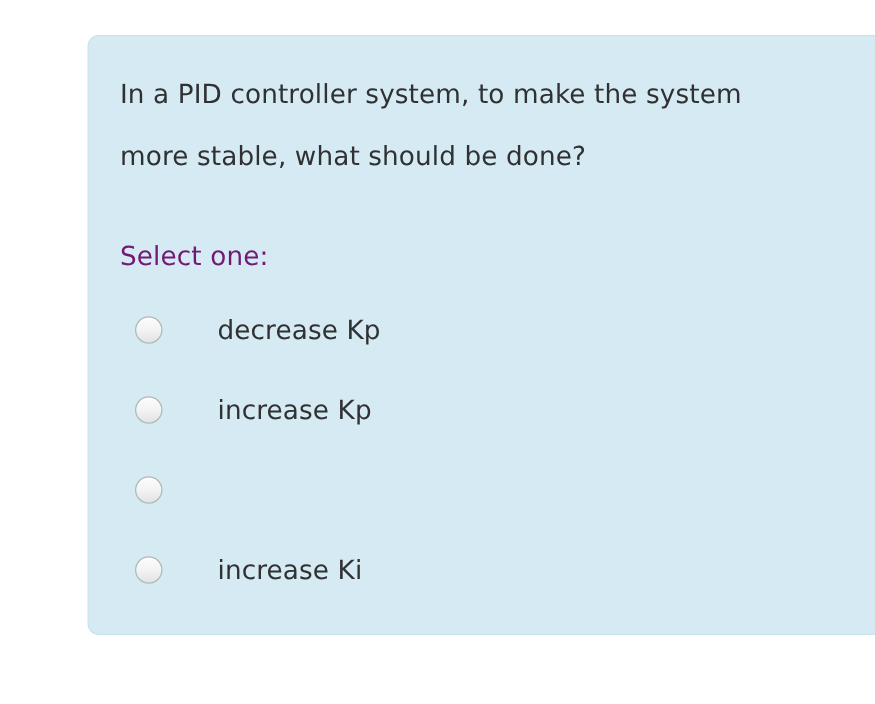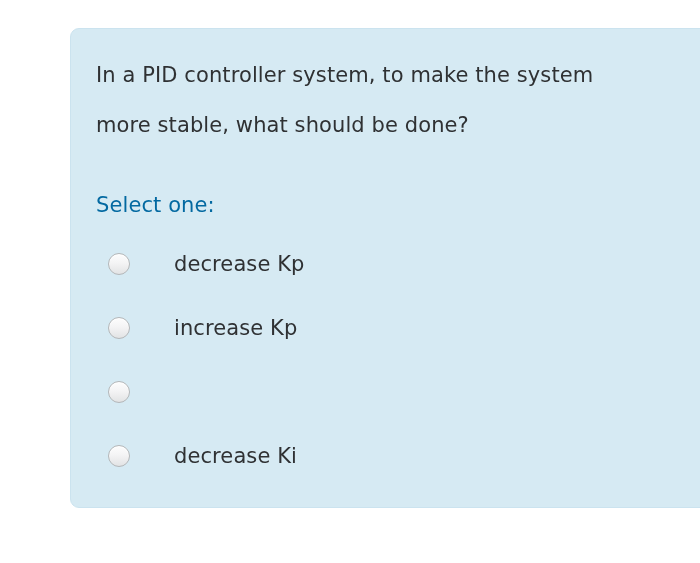--- a/index.html
+++ b/index.html
@@ -40,21 +40,21 @@
     letter-spacing: 0.1px;
     white-space: pre-line;
   }
 
   #select-one-label {
     position: absolute;
     left: 25px;
     top: 162px;
     font-size: 21px;
     line-height: 28px;
-    color: #0369a1;
+    color: #701a75;
     letter-spacing: 0.1px;
   }
 
   #answer-options {
     position: absolute;
     left: 0;
     top: 218px;
     width: 100%;
   }
 
@@ -108,17 +108,17 @@
       <span class="option-radio"></span>
       <span class="option-label">increase Kp</span>
     </div>
 
     <div class="option-row">
       <span class="option-radio"></span>
     </div>
 
     <div class="option-row">
       <span class="option-radio"></span>
-      <span class="option-label">decrease Ki</span>
+      <span class="option-label">increase Ki</span>
     </div>
 
   </div>
 </div>
 
 </body></html>

